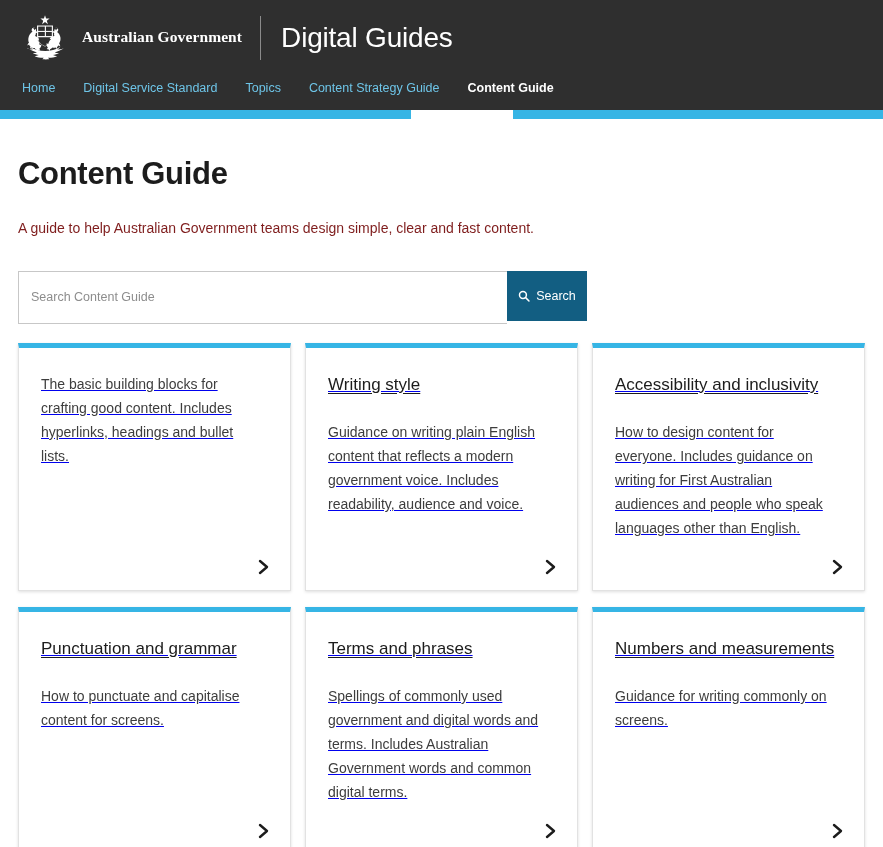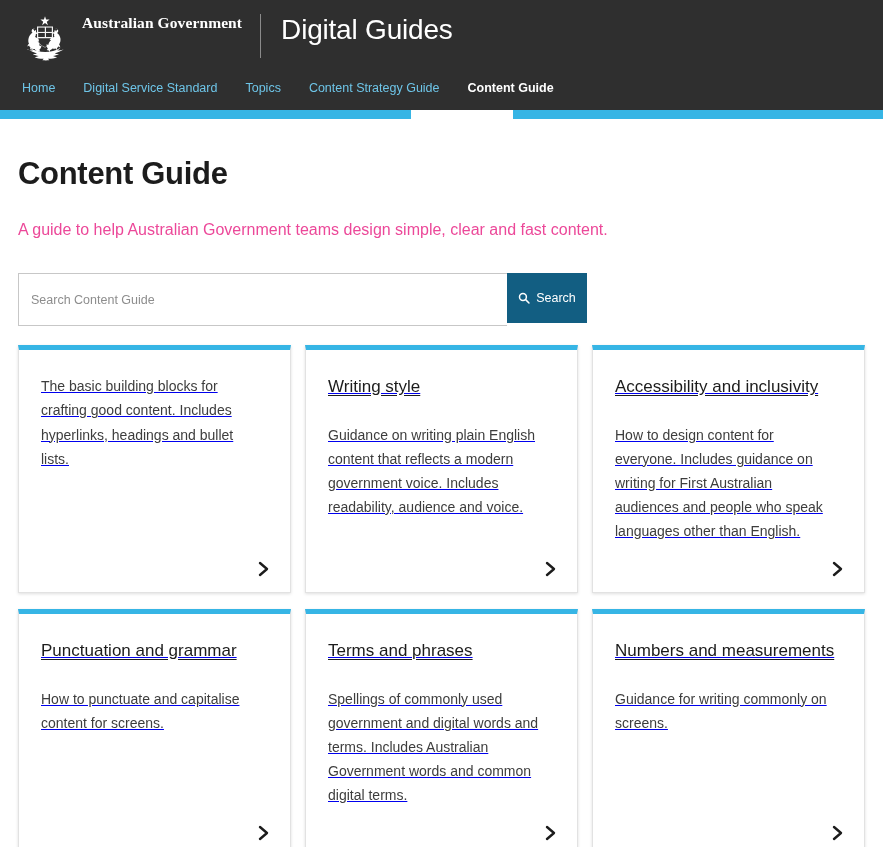--- a/index.html
+++ b/index.html
@@ -13,21 +13,21 @@
   }
 
   
   .masthead {
     background: #2f2f2f;
     height: 119px;
     position: relative;
   }
   .brand-row {
     display: flex;
-    align-items: flex-start;
+    align-items: center;
     padding: 14px 12px 0 18px;
     height: 62px;
   }
   .crest {
     width: 54px;
     height: 50px;
     flex: 0 0 auto;
     margin-right: 10px;
   }
   .crest svg { display: block; }
@@ -95,22 +95,22 @@
     padding: 0 18px;
   }
   .page-title {
     font-size: 31px;
     font-weight: bold;
     color: #1c1c1c;
     margin: 37px 0 0 0;
     letter-spacing: -0.3px;
   }
   .page-intro {
-    font-size: 16px;
-    color: #ec4899;
+    font-size: 14px;
+    color: #7f1d1d;
     margin: 27px 0 0 0;
     line-height: 1.4;
   }
 
   
   .searchrow {
     display: flex;
     margin-top: 32px;
     width: 569px;
     height: 36px;

